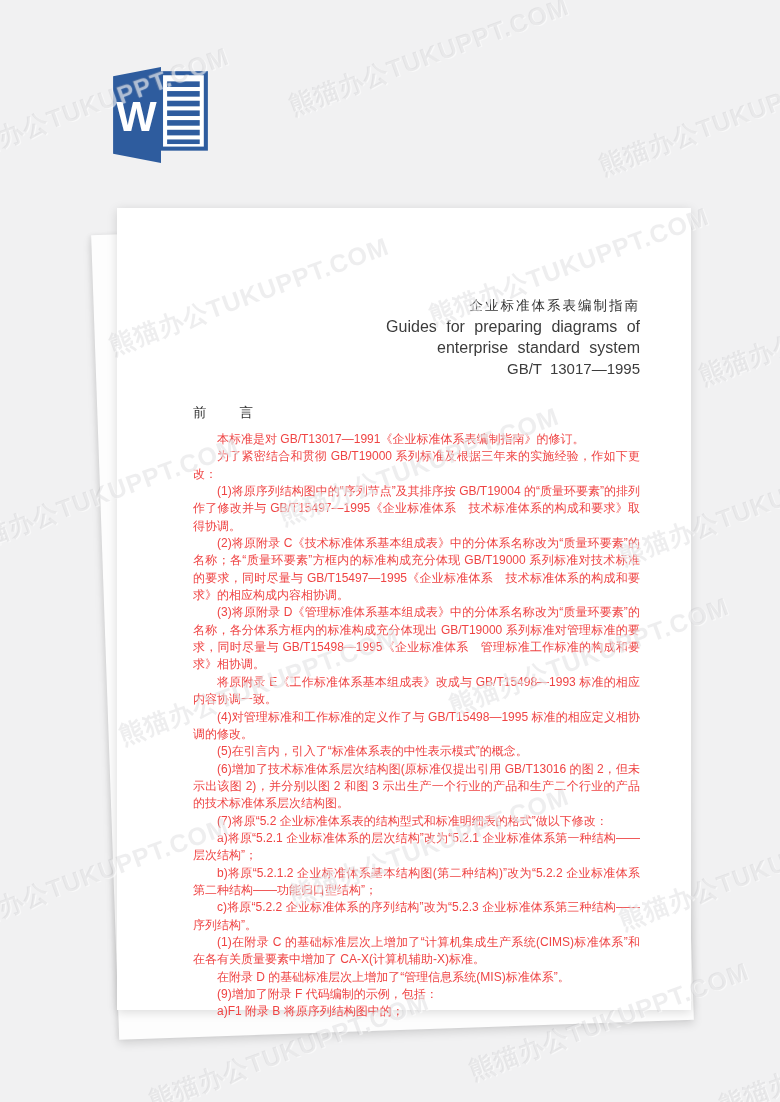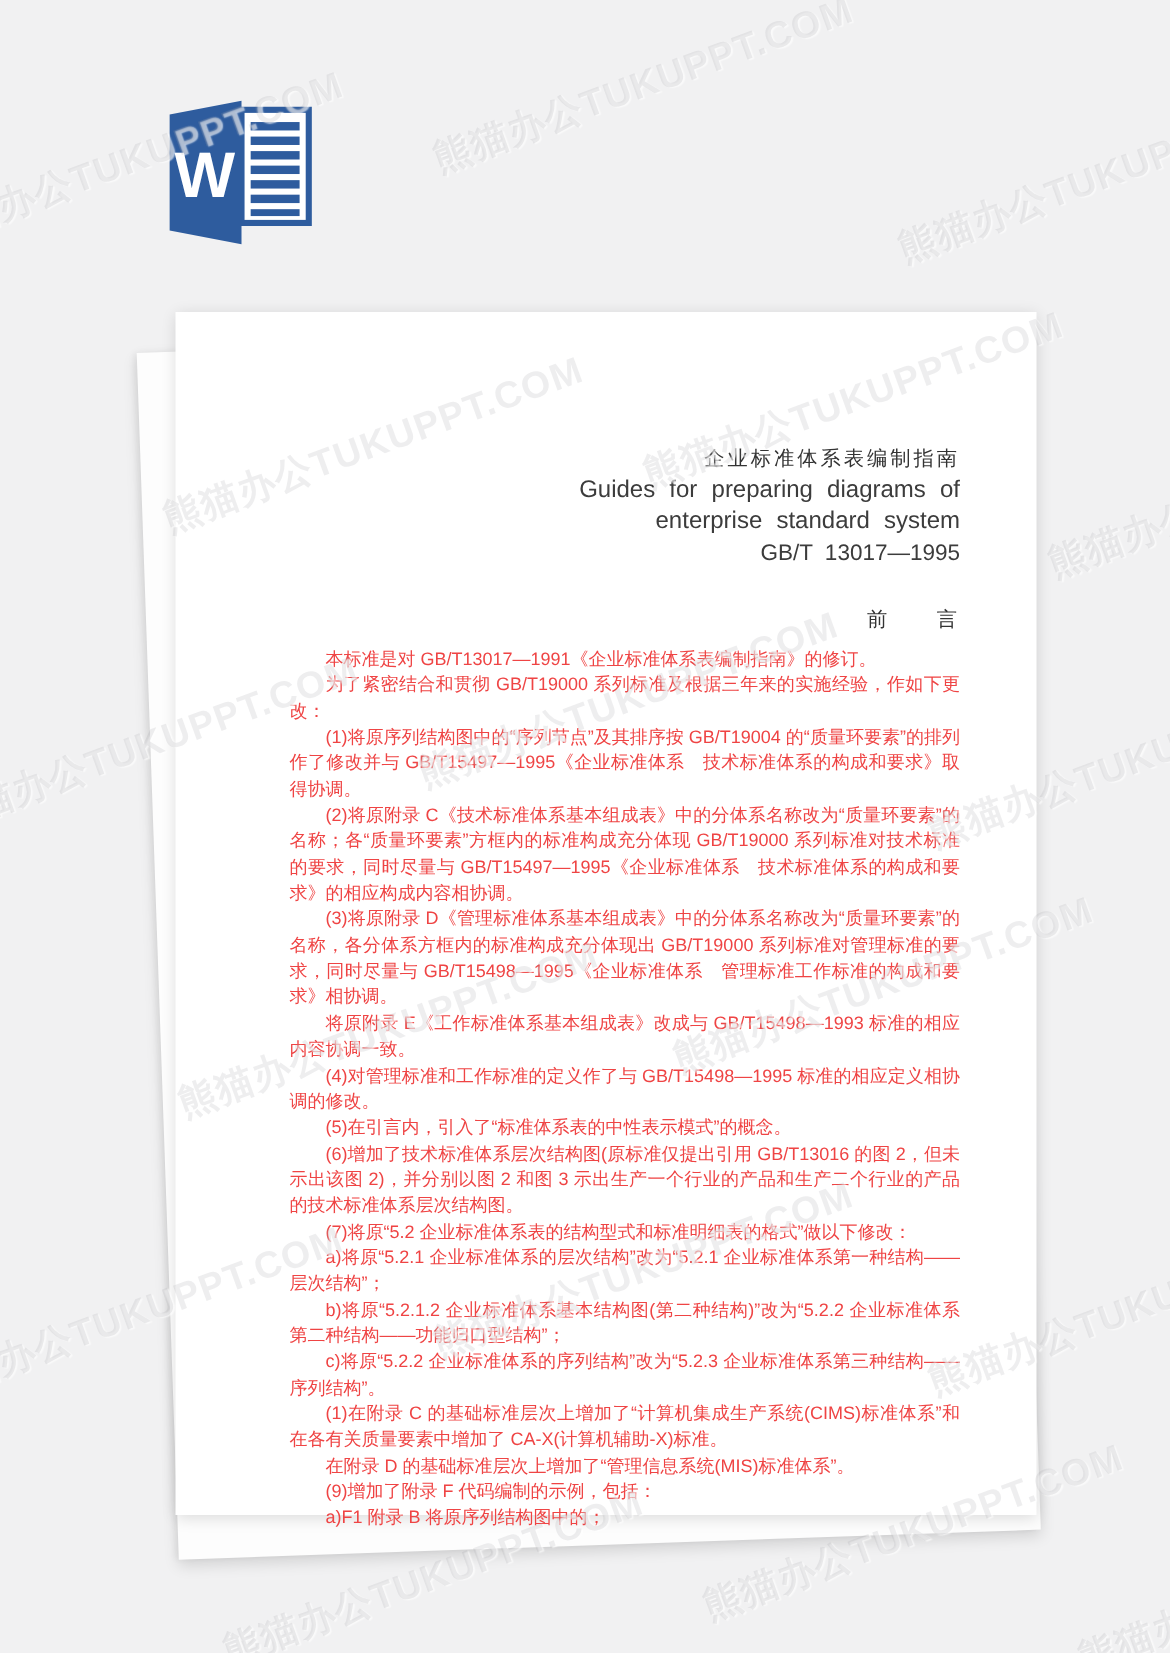--- a/index.html
+++ b/index.html
@@ -49,21 +49,21 @@
   }
   .doc-header .en-line {
     font-family:"Liberation Sans", sans-serif;
     font-size:16px; line-height:21px; word-spacing:5px; color:#3c3c3c;
   }
   .doc-header .std-no {
     font-family:"Liberation Sans", sans-serif;
     font-size:15px; line-height:21px; word-spacing:4px; color:#3c3c3c;
   }
   .foreword {
-    text-align:right;
+    text-align:left;
     font-family:"Liberation Serif", serif;
     font-size:13.5px; color:#333;
     margin-top:25px; margin-bottom:9px;
     letter-spacing:2px;
   }
 
   
   .doc-body {
     font-size:12px; line-height:17.35px;
     text-align:justify;

